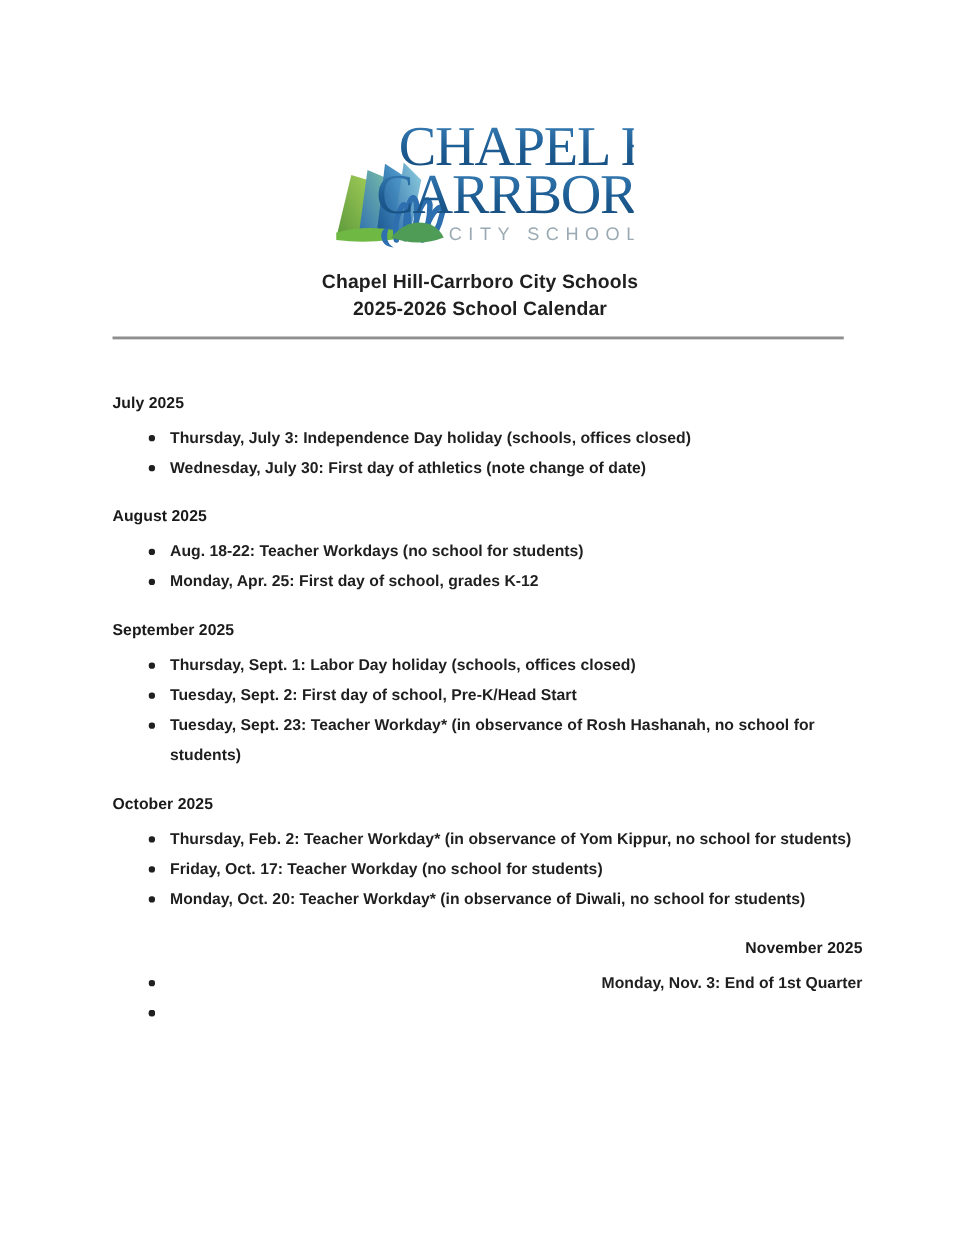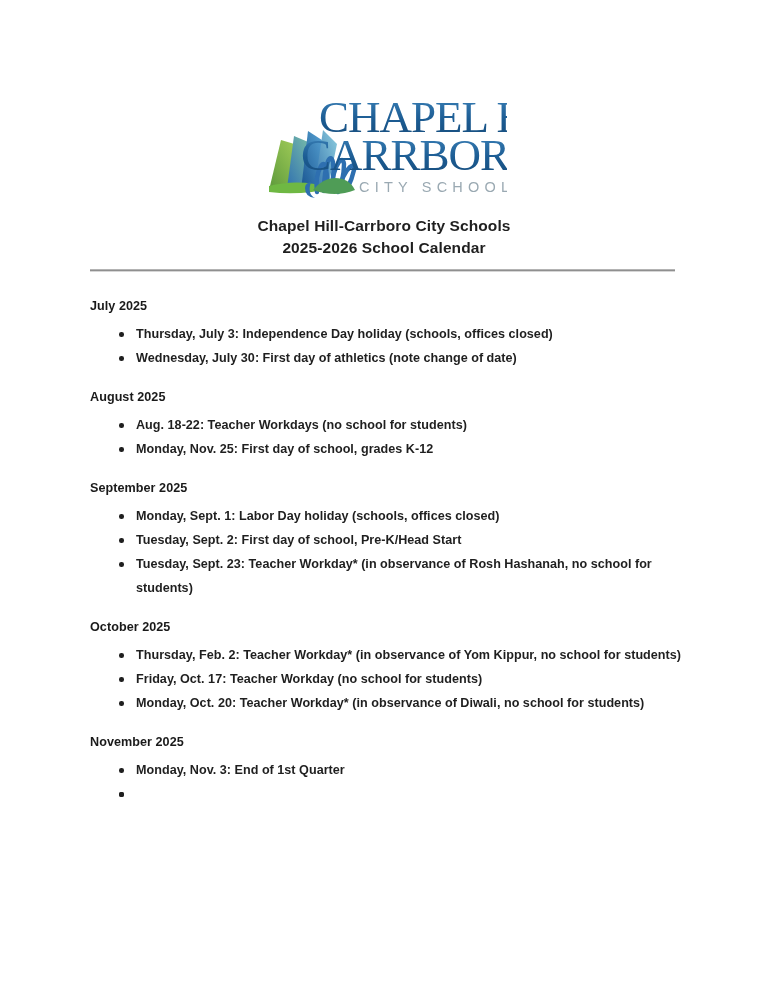--- a/index.html
+++ b/index.html
@@ -60,22 +60,22 @@
     background: linear-gradient(to bottom, #b3b3b3 0, #b3b3b3 1px, #8f8f8f 1px, #8f8f8f 2px, #d6d6d6 2px, #d6d6d6 3px);
   }
 
   
   .content {
     position: absolute;
     left: 90px;
     top: 298px;
     width: 600px;
   }
-  .month-section { margin: 0 0 19px 0; }
-  .month-section:last-child { margin-bottom: 0; }
+  .month-section { margin: 16px 0 19px 0; }
+  .month-section:last-child { margin-bottom: 0; text-align: right; }
 
   .month-header {
     font-size: 12.6px;
     font-weight: bold;
     color: #1a1a1a;
     line-height: 17px;
     margin: 0 0 7px 0;
     letter-spacing: 0.05px;
   }
   .event-list {
@@ -180,31 +180,31 @@
 
   <section class="month-section">
     <h2 class="month-header">August 2025</h2>
     <ul class="event-list">
       <li class="event-item">
         <span class="event-bullet"></span>
         <span>Aug. 18-22: Teacher Workdays (no school for students)</span>
       </li>
       <li class="event-item">
         <span class="event-bullet"></span>
-        <span>Monday, Nov. 25: First day of school, grades K-12</span>
+        <span>Monday, Apr. 25: First day of school, grades K-12</span>
       </li>
     </ul>
   </section>
 
   <section class="month-section">
     <h2 class="month-header">September 2025</h2>
     <ul class="event-list">
       <li class="event-item">
         <span class="event-bullet"></span>
-        <span>Monday, Sept. 1: Labor Day holiday (schools, offices closed)</span>
+        <span>Thursday, Sept. 1: Labor Day holiday (schools, offices closed)</span>
       </li>
       <li class="event-item">
         <span class="event-bullet"></span>
         <span>Tuesday, Sept. 2: First day of school, Pre-K/Head Start</span>
       </li>
       <li class="event-item">
         <span class="event-bullet"></span>
         <span>Tuesday, Sept. 23: Teacher Workday* (in observance of Rosh Hashanah, no school for students)</span>
       </li>
     </ul>

